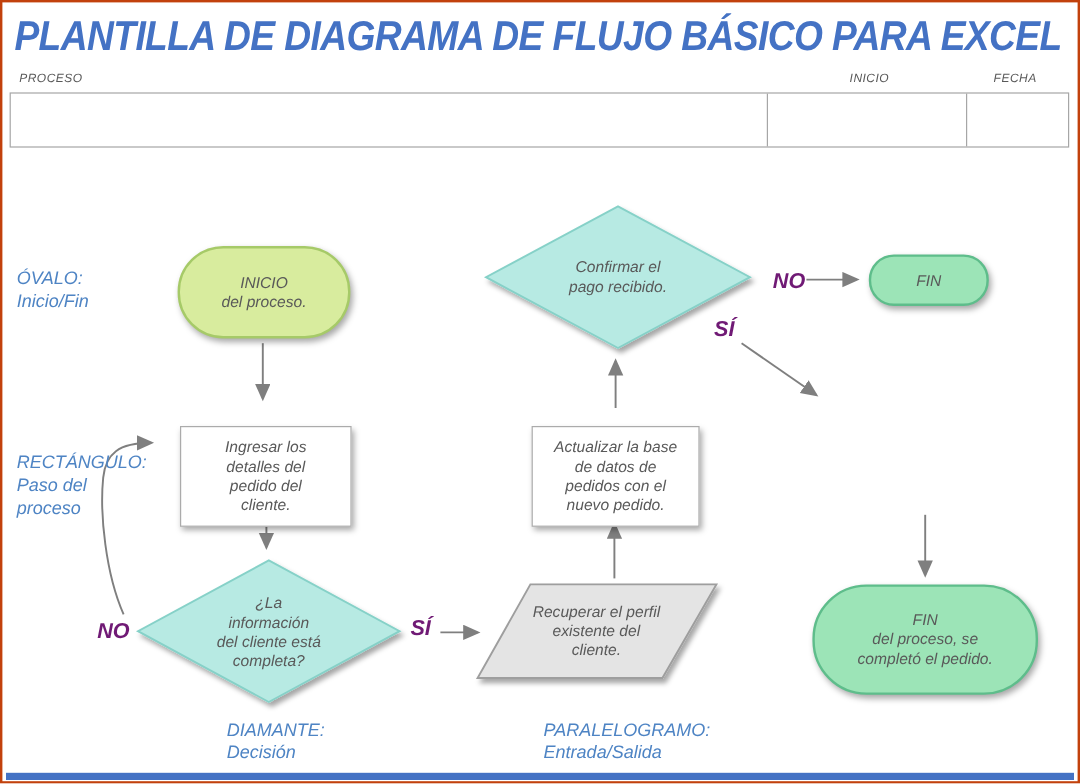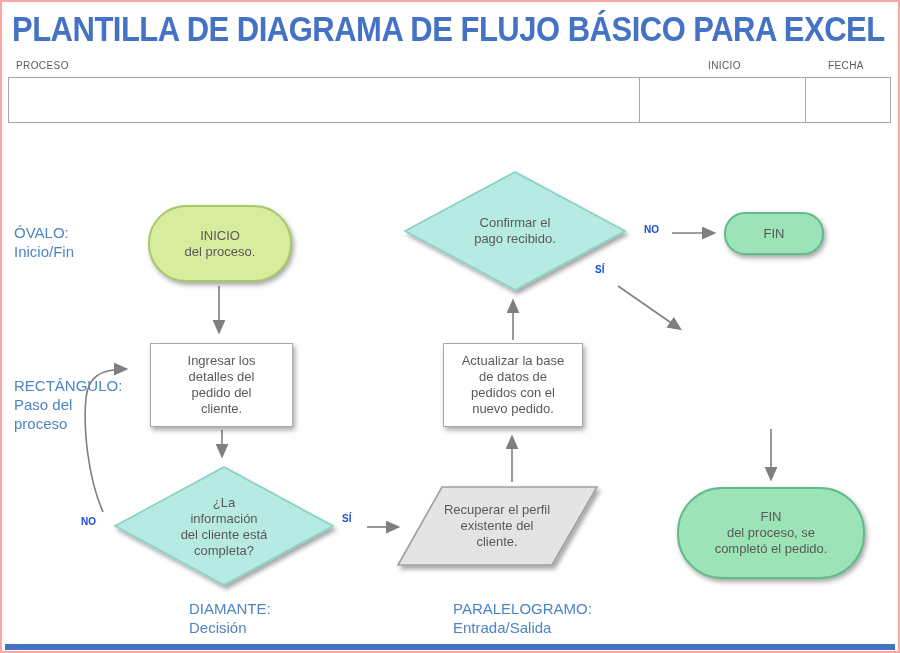--- a/index.html
+++ b/index.html
@@ -1,31 +1,31 @@
 <!DOCTYPE html>
 <html style="--title-blue: #4472c4; --label-blue: #4e84c4; --text-dark: #595959; --oval-green-fill: #d8ec9e; --oval-green-border: #a6ca68; --mint-fill: #9ce4b7; --mint-border: #5ebd8b; --cyan-fill: #b7eae3; --cyan-border: #86d1c8; --gray-fill: #e4e4e4; --gray-border: #9e9e9e; --line-gray: #7f7f7f;"><head>
 <meta charset="utf-8">
 <style>
   html,body{margin:0;padding:0;background:#fff;font-family:"Liberation Sans",sans-serif;}
-  .frame{position:relative;width:896px;height:649px;border:2px solid #fca5a5;background:#fff;overflow:hidden;}
+  .frame{position:relative;width:896px;height:649px;border:2px solid #c2410c;background:#fff;overflow:hidden;font-style:italic;}
   .title{position:absolute;left:10px;top:8px;font-size:31px;font-weight:bold;color:var(--title-blue);
          letter-spacing:-0.5px;white-space:nowrap;transform:scaleY(1.12);transform-origin:0 0;}
   .fld{position:absolute;font-size:10px;color:#595959;letter-spacing:.4px;}
   .meta-table{position:absolute;left:6px;top:75px;width:881px;height:44px;border:1px solid #a6a6a6;display:flex;background:#fff;}
   .meta-cell{height:100%;}
   .meta-cell+.meta-cell{border-left:1px solid #a6a6a6;}
   .svg-layer{position:absolute;left:0;top:0;width:896px;height:649px;}
   .shape-text{color:var(--text-dark);font-size:13px;line-height:1.22;text-align:center;white-space:pre-line;}
   .oval{position:absolute;display:flex;align-items:center;justify-content:center;box-shadow:2px 3px 5px rgba(0,0,0,.35);}
   .oval.green{background:var(--oval-green-fill);border:2px solid var(--oval-green-border);border-radius:38px;}
   .oval.mint{background:var(--mint-fill);border:2px solid var(--mint-border);}
   .step{position:absolute;background:#fff;border:1px solid #ababab;box-shadow:2px 3px 5px rgba(0,0,0,.35);
-        display:flex;align-items:center;justify-content:center;}
+        display:flex;align-items:center;justify-content:center;margin-top:12px;}
   .float-text{position:absolute;display:flex;align-items:center;justify-content:center;}
-  .edge-label{position:absolute;font-weight:bold;color:#1d4ed8;font-size:10px;}
+  .edge-label{position:absolute;font-weight:bold;color:#701a75;font-size:18px;}
   .legend{position:absolute;color:var(--label-blue);font-size:15px;line-height:1.25;white-space:pre-line;}
   .footer-bar{position:absolute;left:3px;right:3px;bottom:1px;height:6px;background:var(--title-blue);}
 </style>
 </head>
 <body>
 
 <div class="frame">
 
   <div class="title">PLANTILLA DE DIAGRAMA DE FLUJO BÁSICO PARA EXCEL</div>
 

